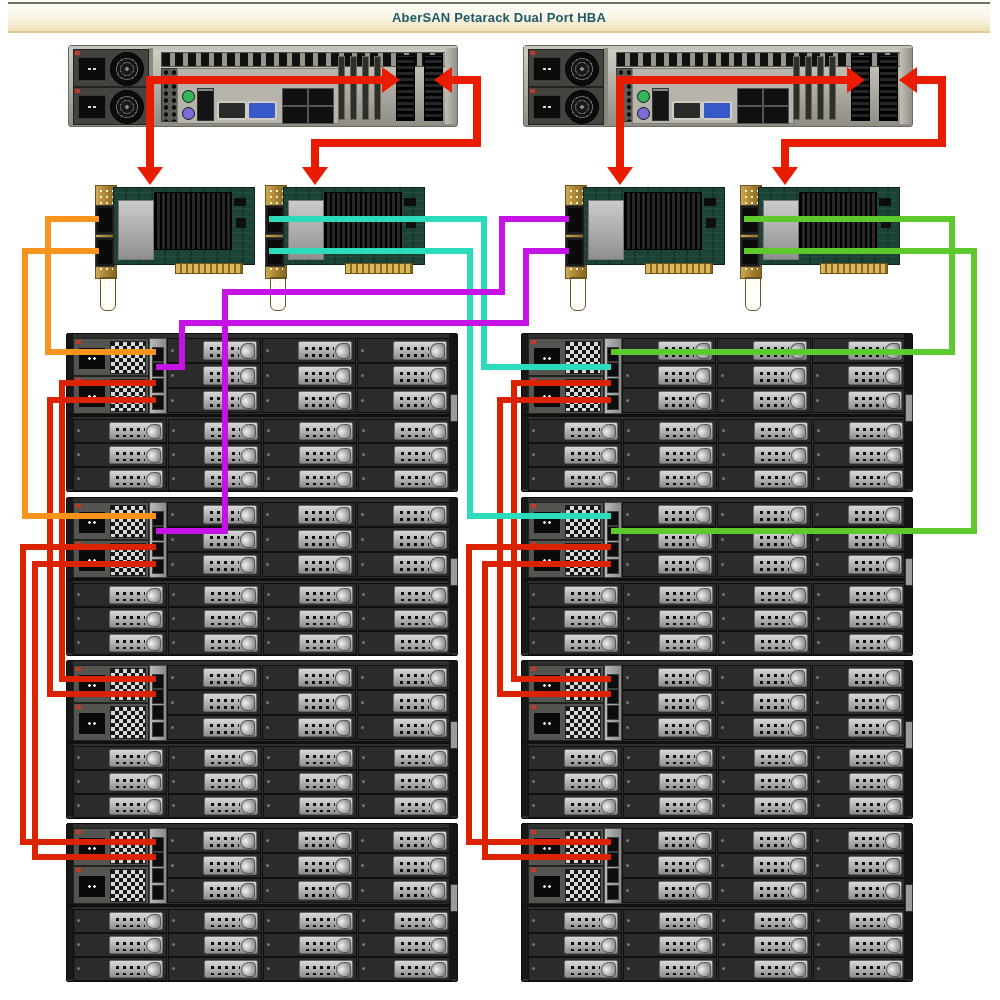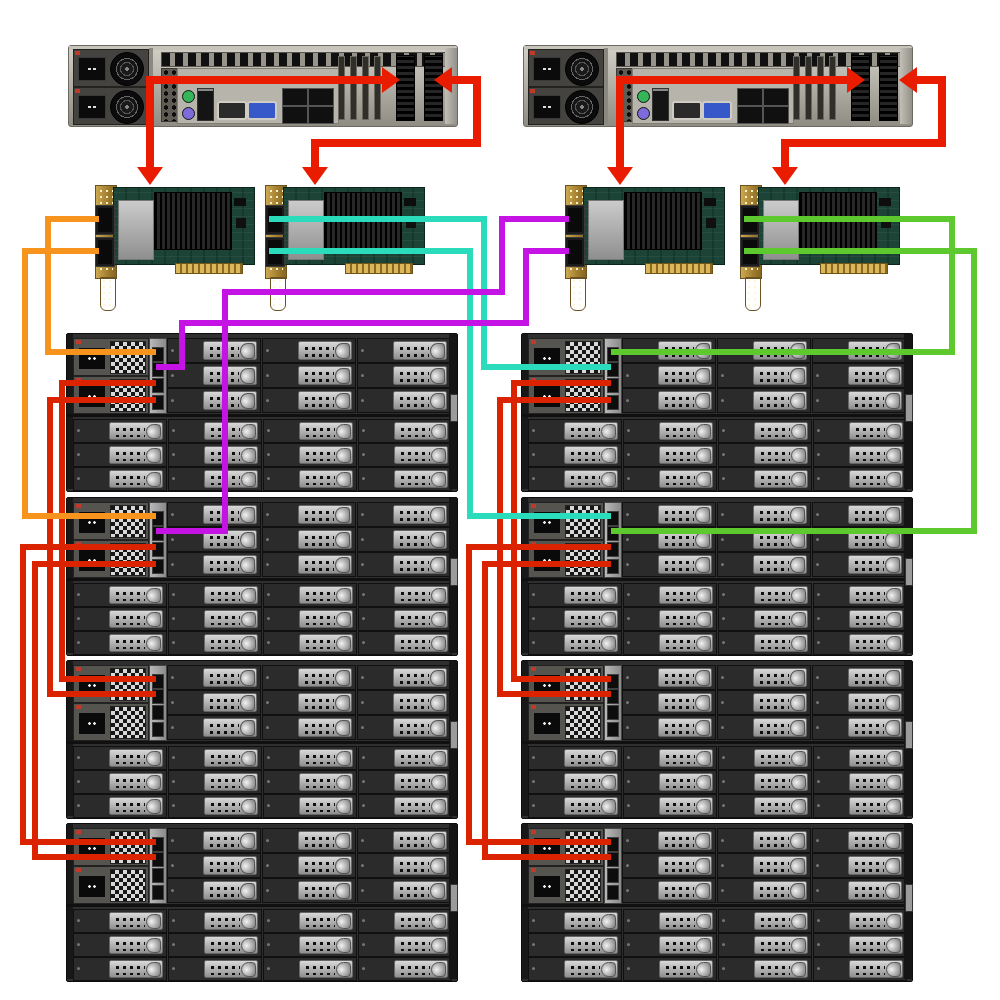--- a/index.html
+++ b/index.html
@@ -29,20 +29,23 @@
        repeating-linear-gradient(90deg,rgba(0,0,0,0) 0 11px,rgba(0,0,0,0.18) 11px 13px);border:1px solid #0b241c;}
   .goldedge{background:repeating-linear-gradient(90deg,#dcb65a 0 4px,#8a6a20 4px 6px);border:1px solid #6f5518;}
   .hbaport{background:#0a0a0a;border:1px solid #3a3a3a;box-shadow:inset 0 0 0 2px #1c1c1c;}
   .slotline{background:#2f2e29;border:1px solid #6b6960;}
   .hbaslot{background:repeating-linear-gradient(0deg,#000 0 3px,#262626 3px 6px);border:1px solid #000;}
 </style>
 </head>
 <body>
 
 <div id="canvas">
+  <div id="titlebar">
+    <span>AberSAN Petarack Dual Port HBA</span>
+  </div>
   <div id="stage">
       <div style="position: absolute; left: 68px; top: 45px; width: 388px; height: 80px; background: linear-gradient(rgb(211, 208, 200) 0%, rgb(174, 171, 163) 55%, rgb(143, 140, 132) 100%); border: 1px solid rgb(107, 105, 98); border-radius: 3px;">
         <div style="position: absolute; left: 0px; top: 0px; width: 386px; height: 4px; background: rgb(198, 195, 187);"></div>
         <div style="position: absolute; left: 4px; top: 3px; width: 74px; height: 36px; background: rgb(69, 67, 63); border: 1px solid rgb(35, 34, 31);">
           <div style="position: absolute; left: 1px; top: 1px; width: 5px; height: 4px; background: rgb(192, 57, 43);"></div>
           <div style="position: absolute; left: 4px; top: 7px; width: 26px; height: 22px; background: rgb(11, 11, 11); border: 1px solid rgb(58, 58, 58);">
             <div style="position: absolute; left: 8px; top: 8px; width: 10px; height: 6px; background-image: radial-gradient(circle, rgb(221, 221, 221) 1.2px, rgba(0, 0, 0, 0) 1.5px); background-size: 5px 6px;"></div>
           </div>
           <div class="fan" style="position: absolute; left: 36px; top: 2px; width: 32px; height: 32px;"></div>
         </div>

